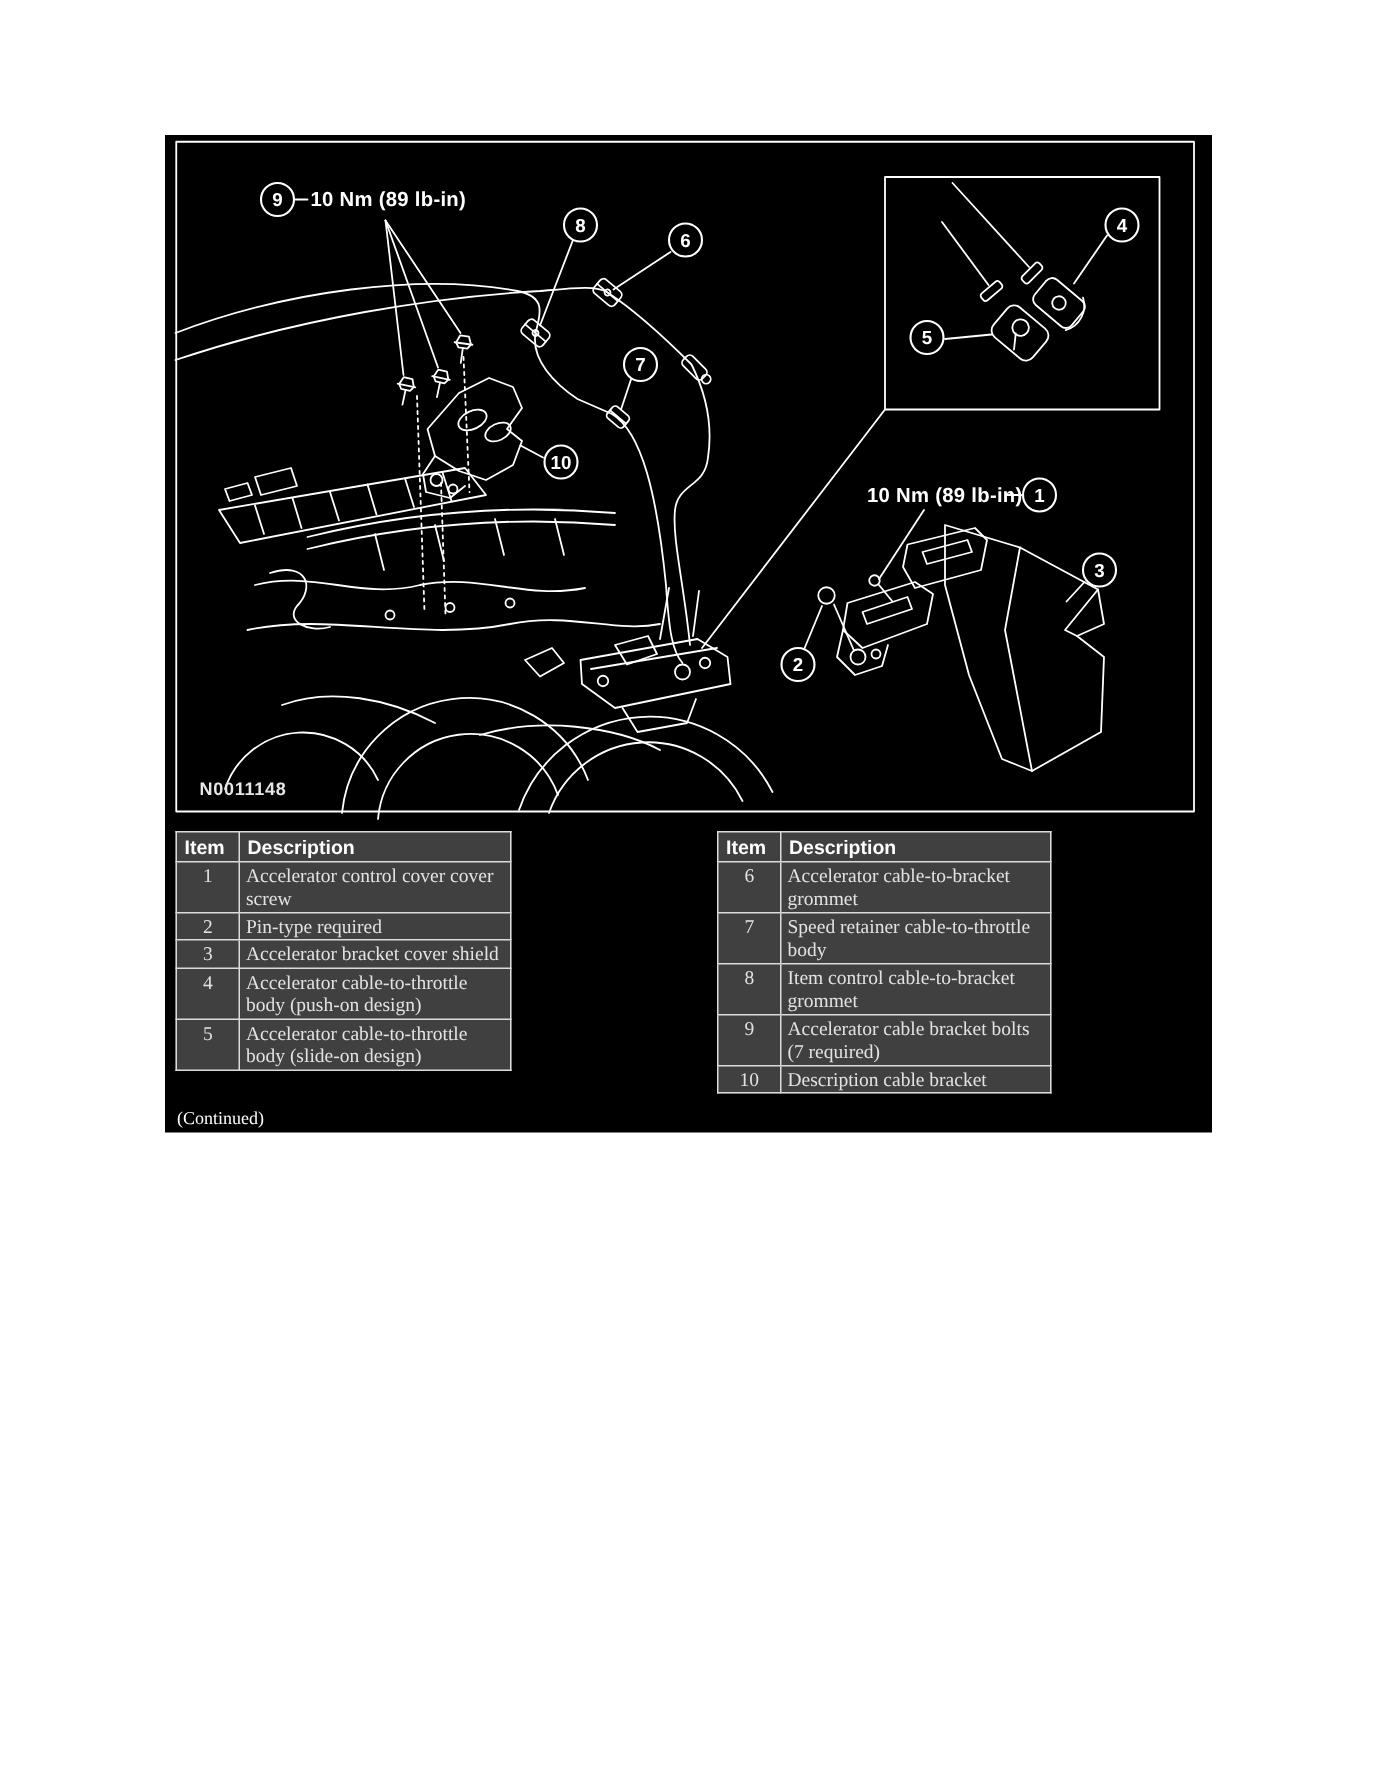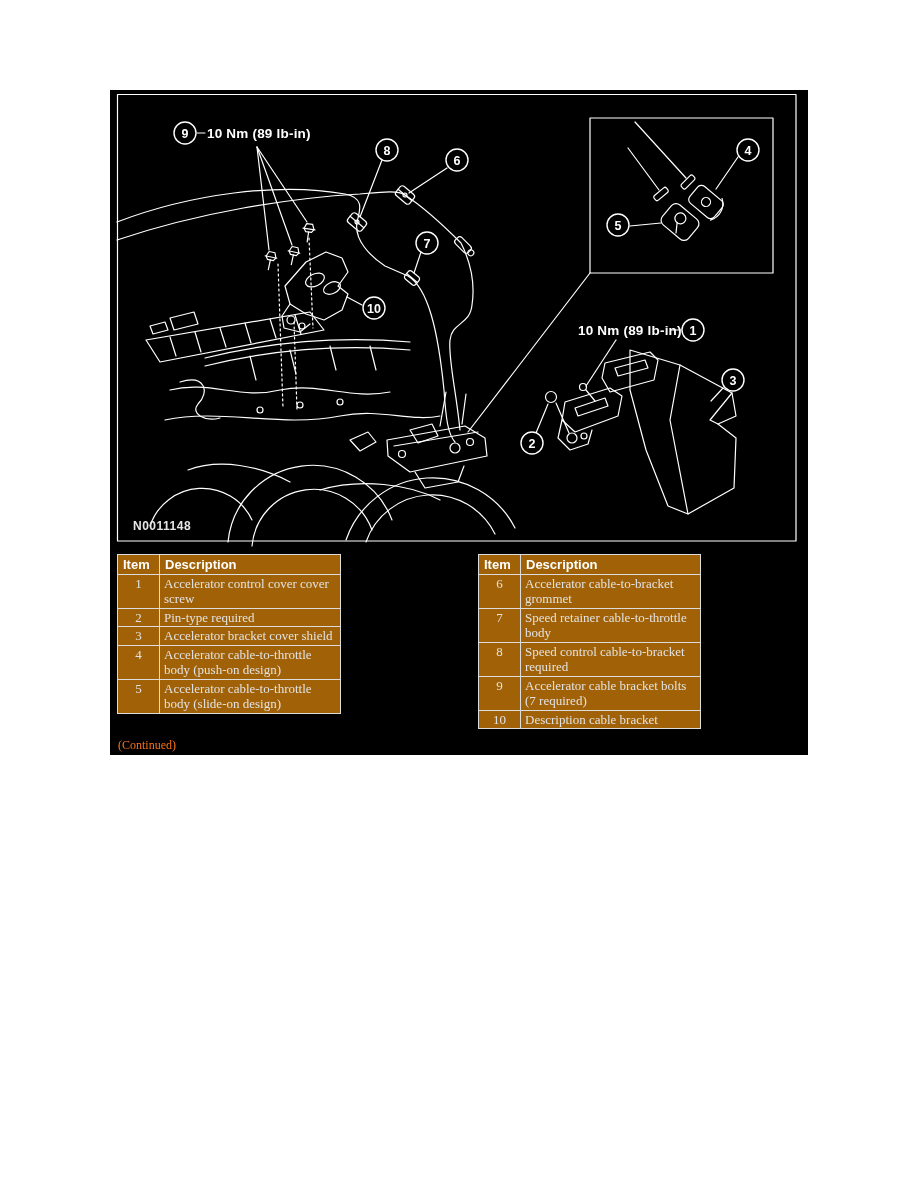--- a/index.html
+++ b/index.html
@@ -17,31 +17,31 @@
   .callout text{fill:#fff;stroke:none;font-family:"Liberation Sans",sans-serif;
     font-size:12.5px;text-anchor:middle;font-weight:600;}
   .lbl{fill:#ffffff;stroke:none;font-family:"Liberation Sans",sans-serif;
     font-size:13.5px;font-weight:600;letter-spacing:.2px;}
   .figid{fill:#e6e6e6;stroke:none;font-family:"Liberation Sans",sans-serif;
     font-size:12px;font-weight:600;letter-spacing:.5px;}
   .thin{stroke-width:1;}
   .dashes{stroke-dasharray:2 3;stroke-width:1;}
 
   
-  .spec-table{position:absolute;border-collapse:collapse;background:#a16207;
+  .spec-table{position:absolute;border-collapse:collapse;background:#404040;
     color:#e2e2e2;font-family:"Liberation Serif",serif;font-size:13px;line-height:15.5px;
     table-layout:fixed;}
   .spec-table.left-t{left:7px;top:464px;width:224px;}
   .spec-table.right-t{left:368px;top:464px;width:223px;}
   .spec-table th,.spec-table td{border:1.4px solid #dcdcdc;padding:1px 4px;vertical-align:top;}
   .spec-table th{font-family:"Liberation Sans",sans-serif;font-size:13px;font-weight:bold;
     color:#ffffff;text-align:left;padding:2px 5px 1px 5px;}
   .spec-table .col-item{width:42px;}
   .spec-table td.item-cell{text-align:center;}
-  .continued{position:absolute;left:8px;top:648px;color:#f97316;
+  .continued{position:absolute;left:8px;top:648px;color:#ffffff;
     font-family:"Liberation Serif",serif;font-size:12px;}
 </style>
 </head>
 <body>
 
 <div class="page">
   <div class="panel">
 
     <svg class="diagram-svg art" width="698" height="460" viewBox="0 0 698 460">
 
@@ -321,21 +321,21 @@
         <tr>
           <td class="item-cell">6</td>
           <td>Accelerator cable-to-bracket grommet</td>
           </tr>
         <tr>
           <td class="item-cell">7</td>
           <td>Speed retainer cable-to-throttle body</td>
           </tr>
         <tr>
           <td class="item-cell">8</td>
-          <td>Speed control cable-to-bracket required</td>
+          <td>Item control cable-to-bracket grommet</td>
           </tr>
         <tr>
           <td class="item-cell">9</td>
           <td>Accelerator cable bracket bolts (7 required)</td>
           </tr>
         <tr>
           <td class="item-cell">10</td>
           <td>Description cable bracket</td>
           </tr>
       </tbody>

